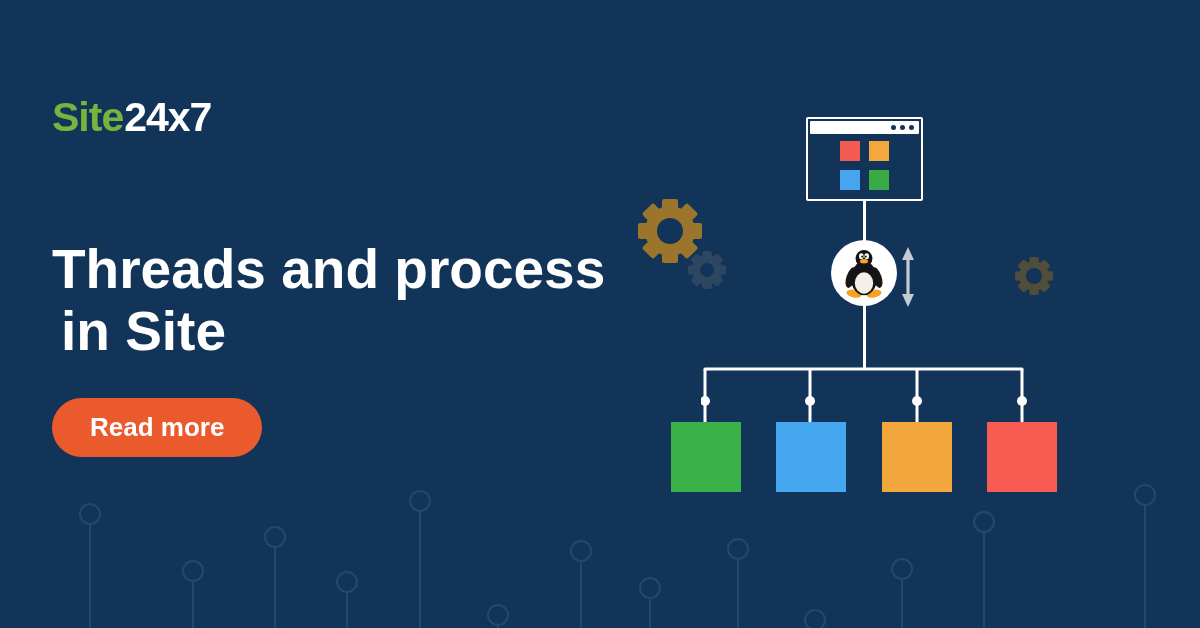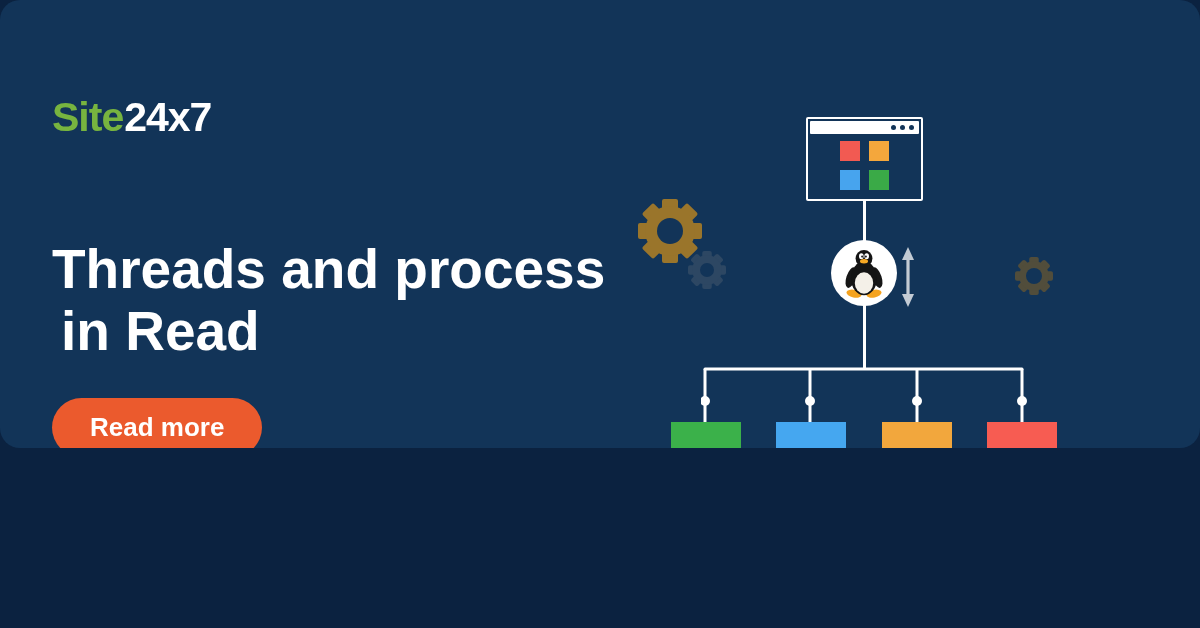--- a/index.html
+++ b/index.html
@@ -1,21 +1,20 @@
 <!DOCTYPE html>
 <html style="--bg: #123458; --pin: #24476d;"><head>
 <meta charset="utf-8">
 <style>
   :root{ --bg:#123458; --pin:#24476d; }
   html,body{margin:0;padding:0;background:#0b2240;}
   .banner{
-    position:relative;width:1200px;height:448px;overflow:hidden;
+    position:relative;width:1200px;height:628px;overflow:hidden;
     background:var(--bg);
     font-family:"Liberation Sans",sans-serif;
-    border-radius:20px;
   }
   .pins-svg{position:absolute;left:0;top:0;}
   .gears-layer{position:absolute;left:0;top:0;width:100%;height:100%;pointer-events:none;}
 
   .logo{position:absolute;left:52px;top:97px;font-size:41px;font-weight:bold;letter-spacing:-1px;line-height:1;}
   .logo .p2{margin-left:1px;}
 
   .heading{position:absolute;left:52px;top:238px;margin:0;color:#ffffff;
     font-size:55px;line-height:62px;font-weight:bold;}
   .heading .l2{display:block;padding-left:9px;}
@@ -119,21 +118,21 @@
         <circle cx="22" cy="22" r="8" fill="#123458"></circle>
       </svg>
     </div>
 
   <div class="logo">
     <span class="p1" style="color: rgb(119, 180, 63);">Site</span><span class="p2" style="color: rgb(255, 255, 255);">24x7</span>
   </div>
 
   <h1 class="heading">
     <span class="l1">Threads and process</span>
-    <span class="l2">in Read</span>
+    <span class="l2">in Site</span>
   </h1>
 
   <button class="cta" style="background-color: rgb(235, 90, 45); color: rgb(255, 255, 255);">Read more</button>
 
   <div class="window">
     <div class="window-bar">
       <span class="window-dot"></span>
       <span class="window-dot"></span>
       <span class="window-dot"></span>
     </div>

